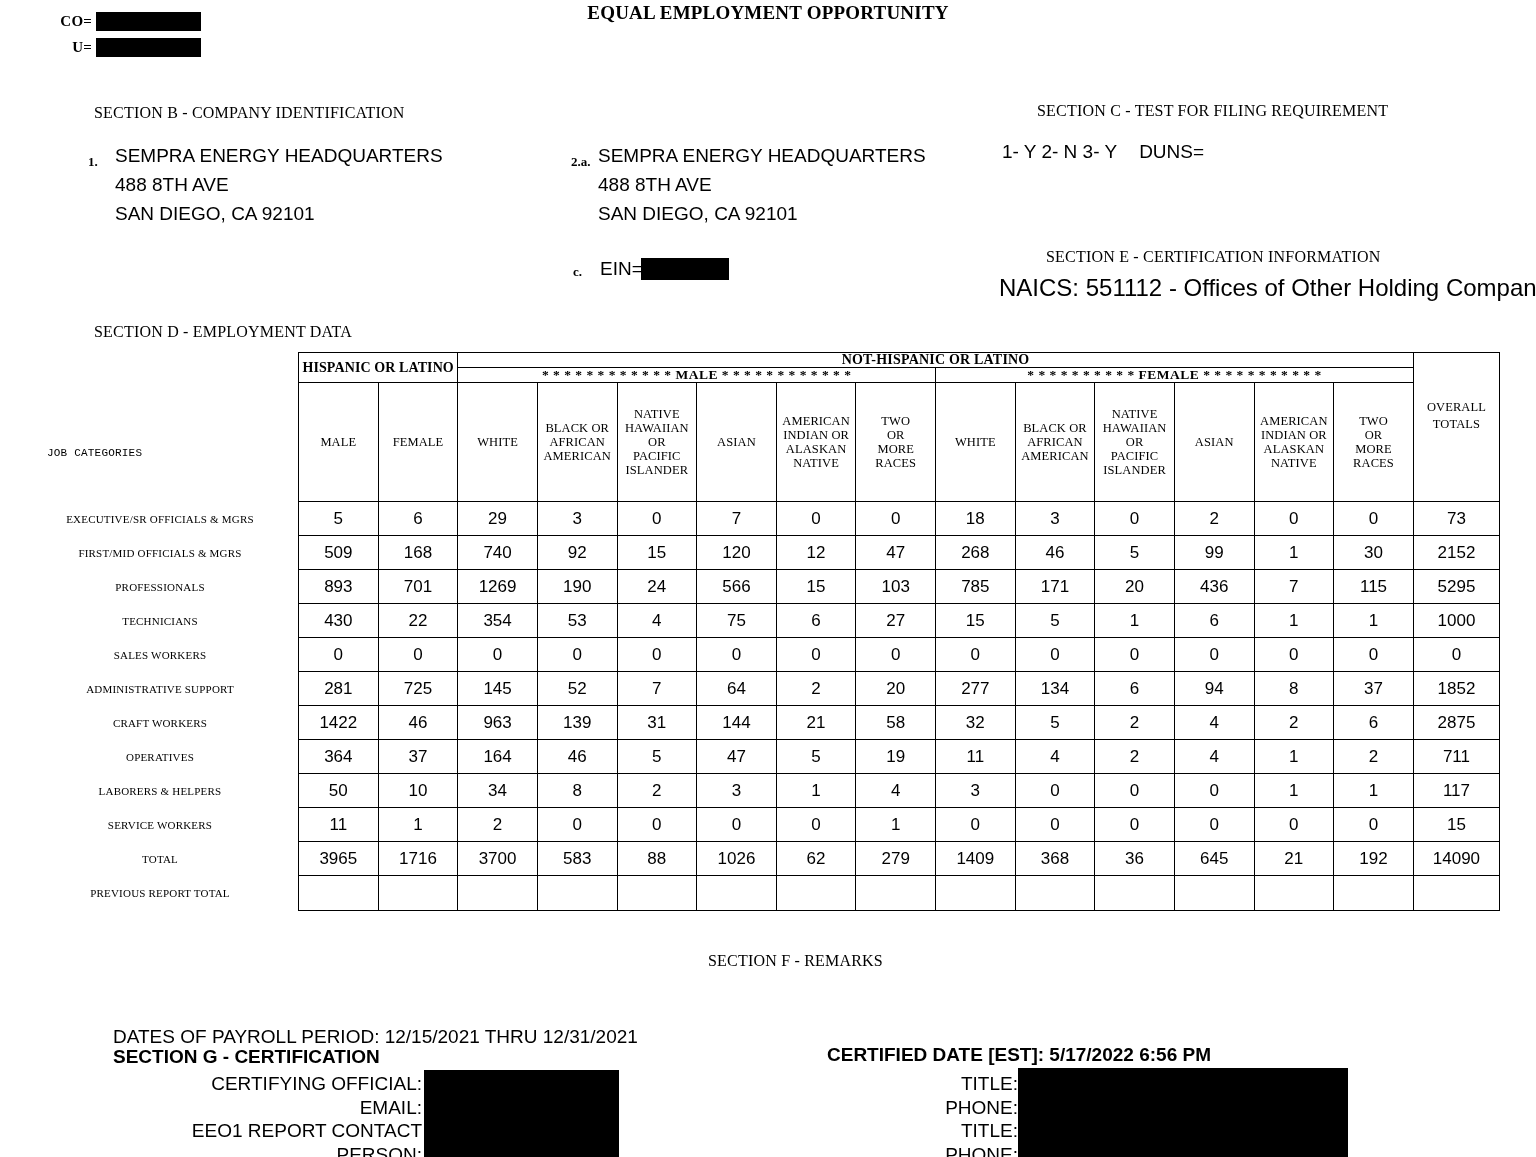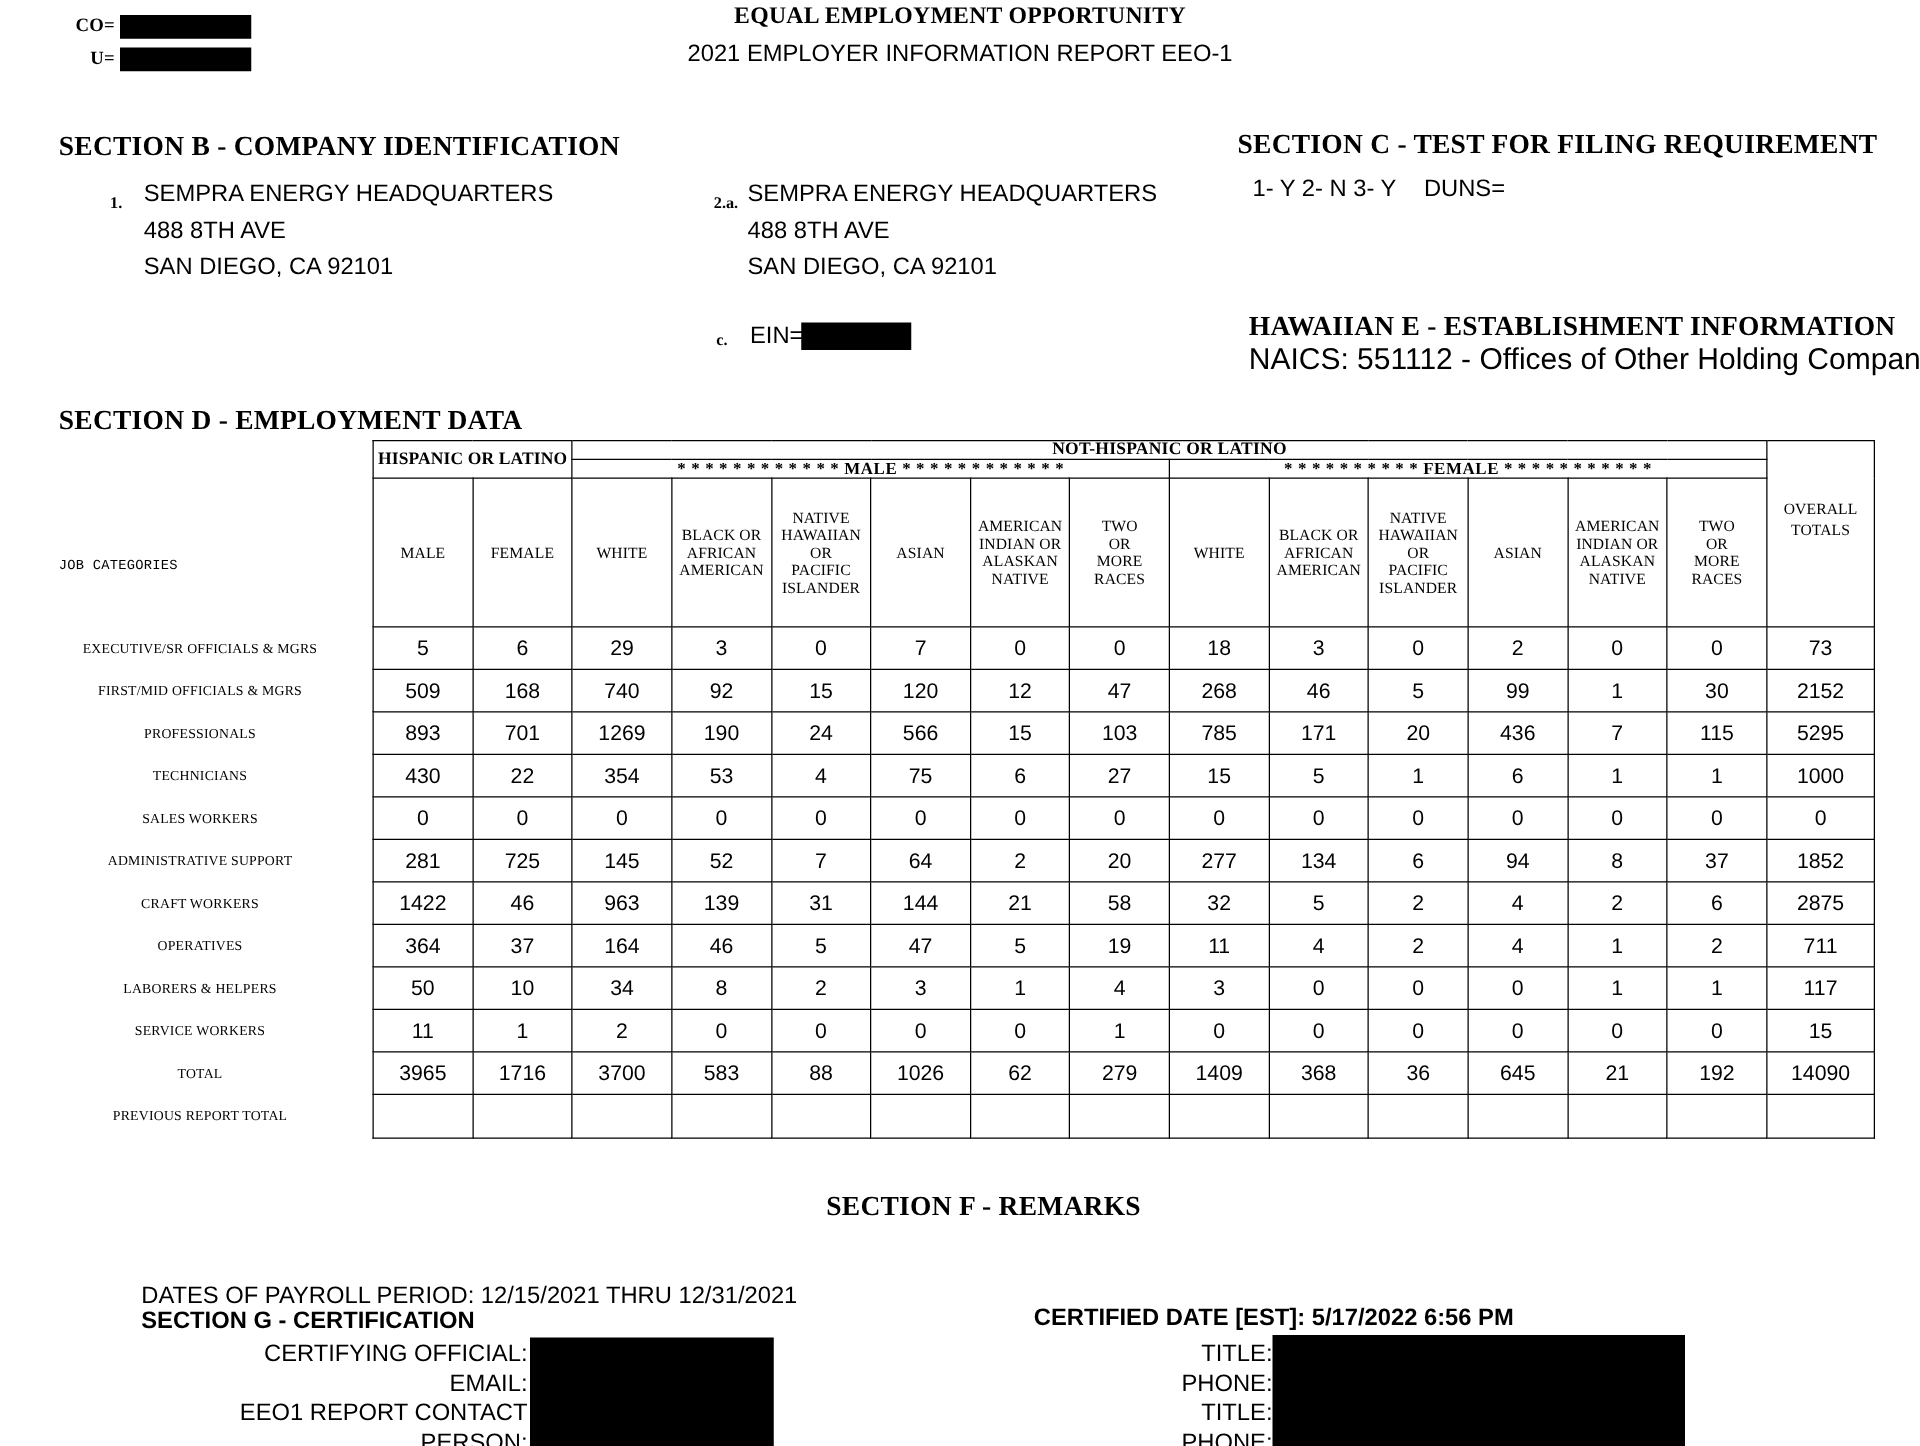--- a/index.html
+++ b/index.html
@@ -50,24 +50,25 @@
     font-size: 19px;
     margin-bottom: 8px;
   }
   #title-line3 {
     font-size: 19px;
   }
 
   
   .sec-head {
     font-family: "Liberation Serif", serif;
-    font-weight: bold;
-    font-size: 22px;
+    font-weight: normal;
+    font-size: 16px;
     letter-spacing: .2px;
     white-space: nowrap;
+    margin-left: 47px;
   }
 
   #sec-b-head { position: absolute; left: 47px; top: 104px; }
   #sec-c-head { position: absolute; left: 990px; top: 102px; }
   #sec-e-head { position: absolute; left: 999px; top: 248px; }
   #sec-d-head { position: absolute; left: 47px; top: 323px; }
   #sec-f-head { position: absolute; left: 661px; top: 952px; }
 
   
   .addr-block { position: absolute; font-size: 19px; line-height: 29px; }
@@ -210,21 +211,20 @@
     <span class="redact" id="co-bar"></span>
   </div>
   <div class="kv-row">
     <span class="kv-label">U=</span>
     <span class="redact" id="u-bar"></span>
   </div>
 </div>
 
 <div id="title-block">
   <div id="title-line1">EQUAL EMPLOYMENT OPPORTUNITY</div>
-  <div id="title-line2">2021 EMPLOYER INFORMATION REPORT EEO-1</div>
 </div>
 
 <div class="sec-head" id="sec-b-head">SECTION B - COMPANY IDENTIFICATION</div>
 
 <div class="addr-block" id="addr1">
   <span class="addr-num">1.</span>
   <div class="addr-lines">
     <div>SEMPRA ENERGY HEADQUARTERS</div>
     <div>488 8TH AVE</div>
     <div>SAN DIEGO, CA 92101</div>
@@ -246,21 +246,21 @@
     <span>EIN=</span>
     <span class="redact" id="ein-bar"></span>
   </div>
 </div>
 
 <div class="sec-head" id="sec-c-head">SECTION C - TEST FOR FILING REQUIREMENT</div>
 <div id="sec-c-values">
   <span>1- Y  2- N  3- Y</span><span class="duns">DUNS=</span>
 </div>
 
-<div class="sec-head" id="sec-e-head">HAWAIIAN E - ESTABLISHMENT INFORMATION</div>
+<div class="sec-head" id="sec-e-head">SECTION E - CERTIFICATION INFORMATION</div>
 <div id="naics-line">NAICS: 551112 - Offices of Other Holding Companies</div>
 
 <div class="sec-head" id="sec-d-head">SECTION D - EMPLOYMENT DATA</div>
 <div id="job-cat-label">JOB CATEGORIES</div>
 
 <div id="row-labels">
     <div class="row-label" style="position: absolute; right: 0px; width: 252px; top: 149.5px; height: 34px; line-height: 34px;">EXECUTIVE/SR OFFICIALS &amp; MGRS</div>
     <div class="row-label" style="position: absolute; right: 0px; width: 252px; top: 183.5px; height: 34px; line-height: 34px;">FIRST/MID OFFICIALS &amp; MGRS</div>
     <div class="row-label" style="position: absolute; right: 0px; width: 252px; top: 217.5px; height: 34px; line-height: 34px;">PROFESSIONALS</div>
     <div class="row-label" style="position: absolute; right: 0px; width: 252px; top: 251.5px; height: 34px; line-height: 34px;">TECHNICIANS</div>

